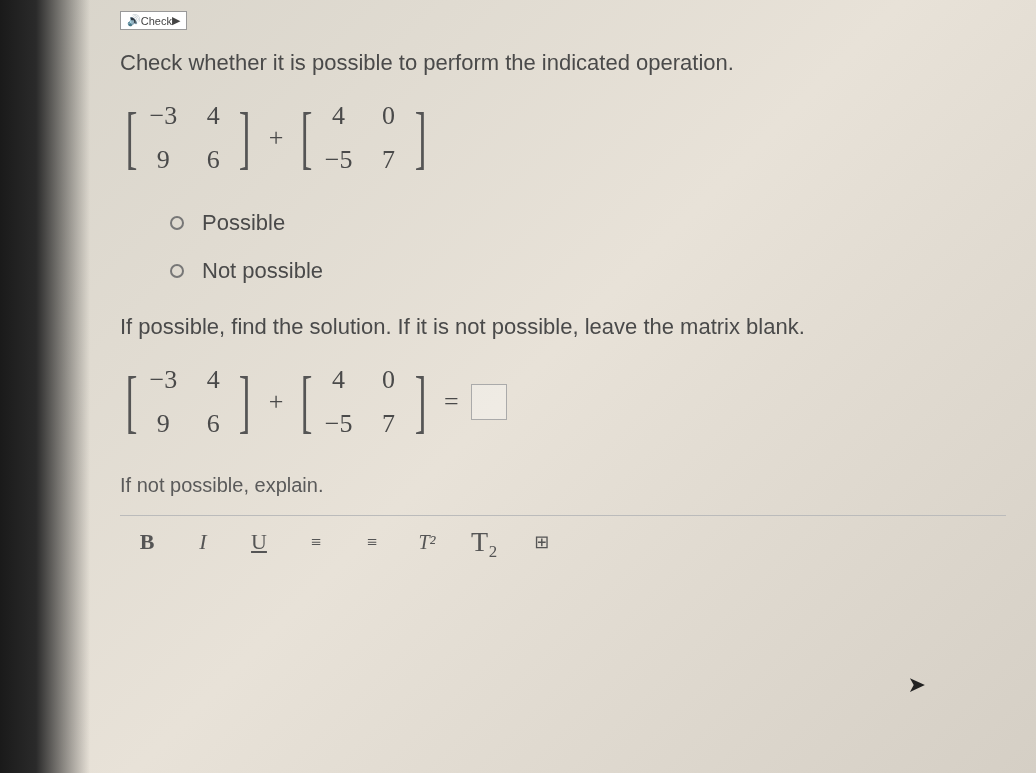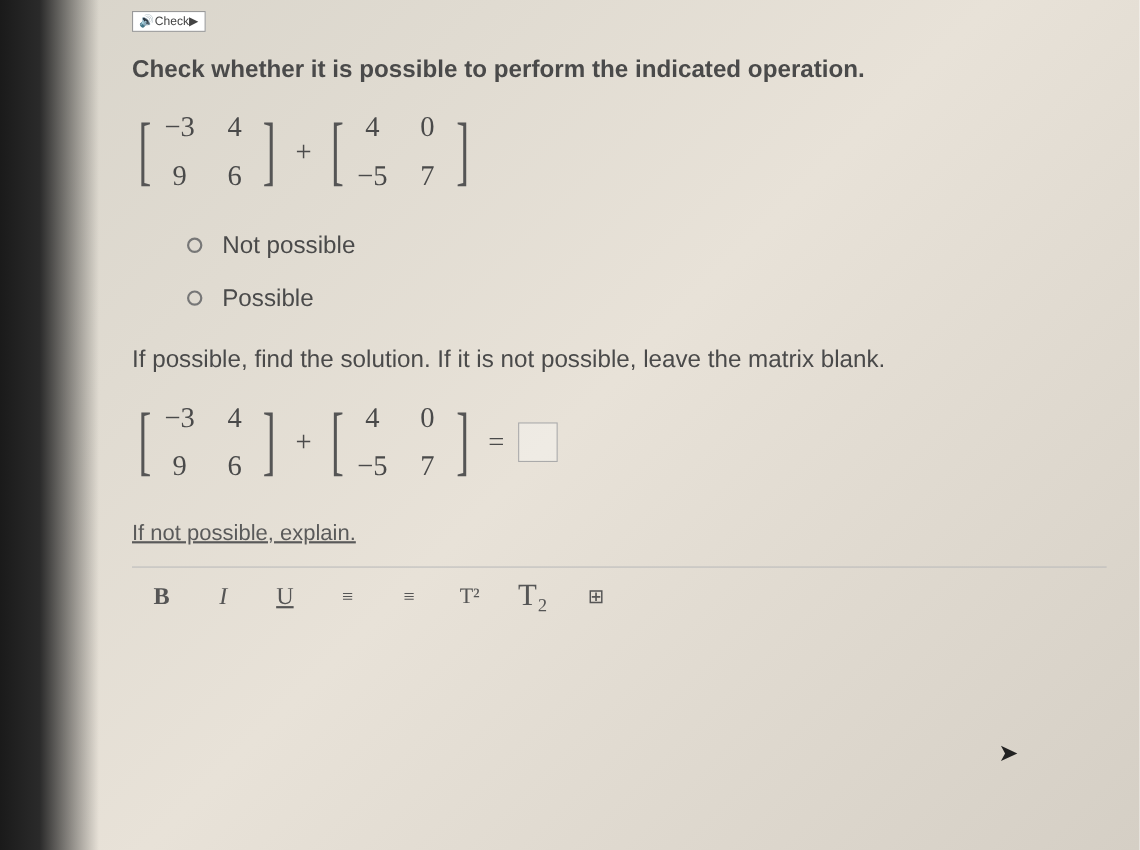--- a/index.html
+++ b/index.html
@@ -40,21 +40,21 @@
       background: #fff;
       border: 1px solid #999;
       padding: 2px 6px;
       font-size: 11px;
       color: #444;
     }
     .question-text {
       font-size: 22px;
       color: #4a4a4a;
       margin-bottom: 25px;
-      font-weight: 700;
+      font-weight: 400;
     }
     .matrix-expr {
       display: flex;
       align-items: center;
       gap: 12px;
       margin: 20px 0 35px 0;
       font-size: 26px;
       color: #4a4a4a;
     }
     .matrix {
@@ -116,21 +116,20 @@
     }
     .instruction-text {
       font-size: 22px;
       color: #4a4a4a;
       margin: 20px 0 25px 0;
     }
     .explain-text {
       font-size: 20px;
       color: #5a5a5a;
       margin: 25px 0 18px 0;
-      text-decoration: underline;
     }
     .toolbar {
       display: flex;
       align-items: center;
       gap: 32px;
       padding: 10px 15px;
       border-top: 1px solid #bbb;
       font-family: 'Times New Roman', serif;
       font-size: 22px;
       color: #555;
@@ -140,21 +139,21 @@
       min-width: 24px;
       text-align: center;
     }
     .tb-bold { font-weight: bold; }
     .tb-italic { font-style: italic; }
     .tb-underline { text-decoration: underline; }
     .tb-list {
       font-size: 18px;
       letter-spacing: -2px;
     }
-    .tb-sup { font-size: 20px; }
+    .tb-sup { font-size: 20px; font-style: italic; }
     .tb-sub { font-size: 28px; }
     .tb-table {
       font-size: 18px;
     }
     .cursor-arrow {
       position: absolute;
       right: 110px;
       bottom: 75px;
       font-size: 22px;
       color: #222;
@@ -207,25 +206,25 @@
           <span class="matrix-cell">7</span>
         </span>
       </span>
       <span class="bracket-right">]</span>
     </span>
   </div>
 
   <div class="options">
     <div class="option">
       <span class="radio-circle"></span>
-      <span>Not possible</span>
+      <span>Possible</span>
     </div>
     <div class="option">
       <span class="radio-circle"></span>
-      <span>Possible</span>
+      <span>Not possible</span>
     </div>
   </div>
 
   <div class="instruction-text">If possible, find the solution. If it is not possible, leave the matrix blank.</div>
 
   <div class="matrix-expr">
     <span class="matrix">
       <span class="bracket-left">[</span>
       <span class="matrix-content">
         <span class="matrix-row">

